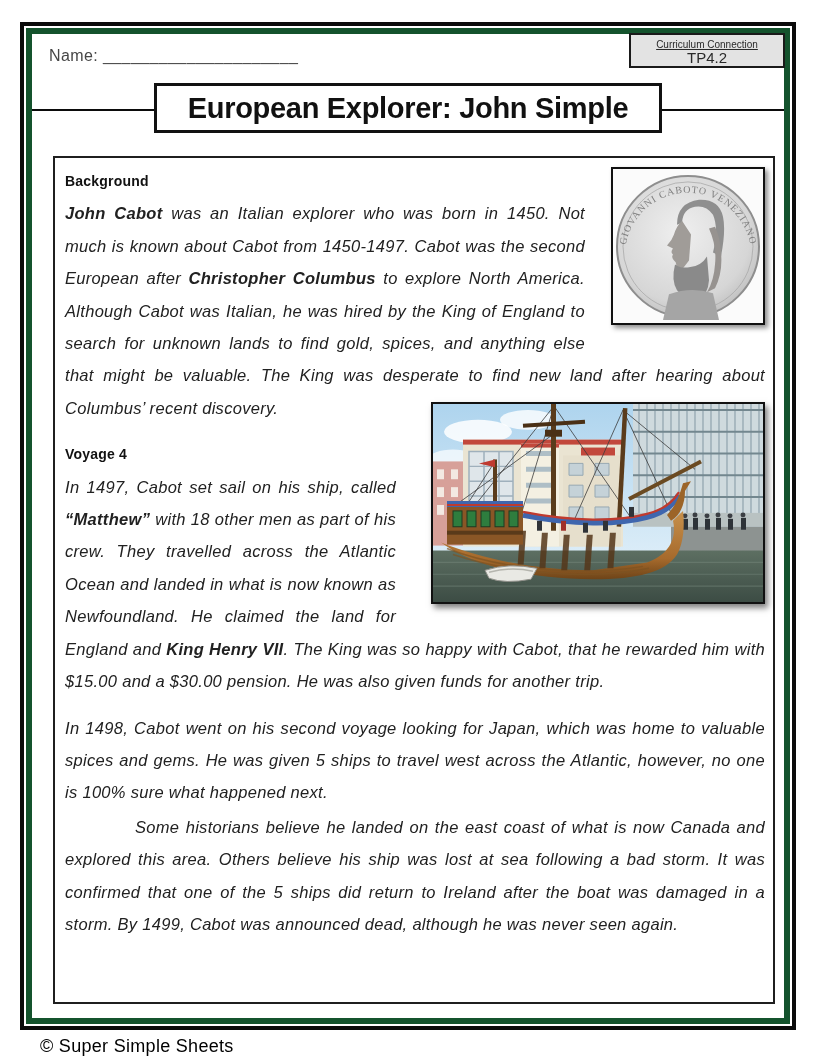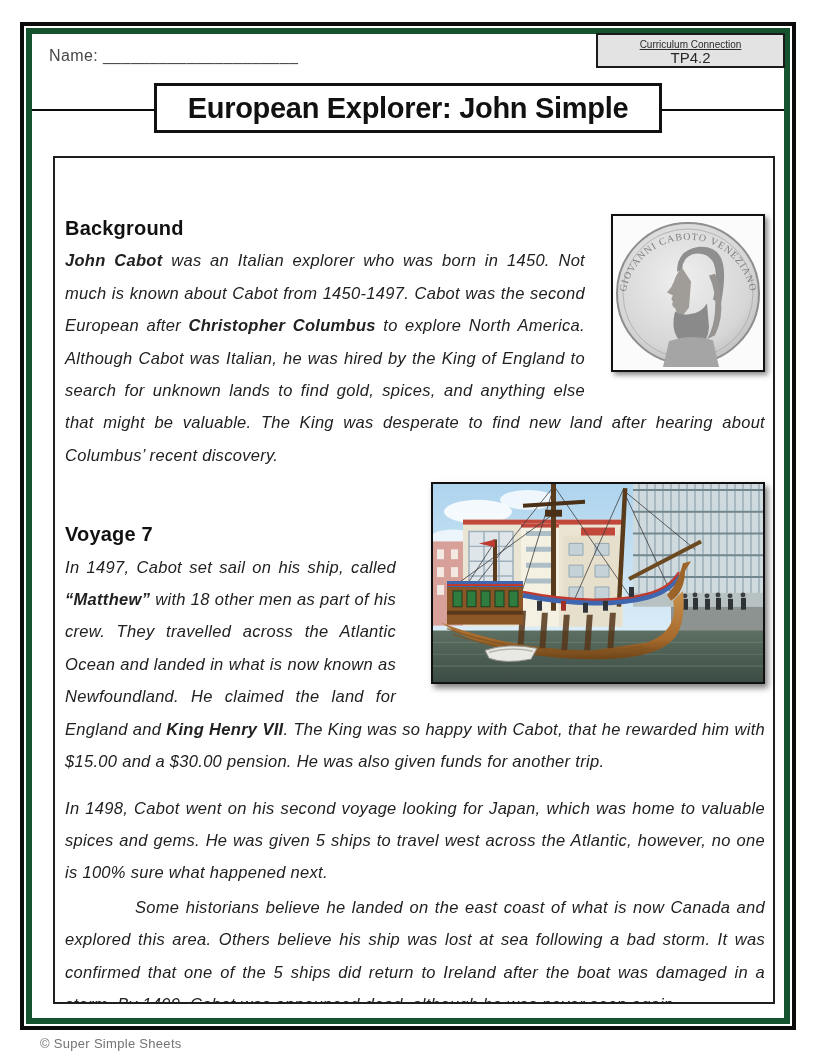--- a/index.html
+++ b/index.html
@@ -9,57 +9,57 @@
   
   .frame-outer { position:absolute; left:20px; top:22px; width:776px; height:1008px;
                  border:4px solid #0b0b0b; background:#fff; }
   .frame-inner { position:absolute; inset:2px; border:6px solid #14532d; }
 
   
   .name-row { position:absolute; left:17px; top:13px; font-size:16px; color:#464646;
               letter-spacing:.4px; white-space:nowrap; }
   .page-num { position:absolute; left:0; right:0; top:13px; text-align:right;
               font-size:17px; color:#3a3a3a; }
-  .curr-box { position:absolute; right:-1px; top:-1px; width:189px; height:35px;
+  .curr-box { position:absolute; right:-1px; top:-1px; width:156px; height:35px;
               background:#e3e3e3; border:2px solid #1a1a1a; text-align:center;
               padding-top:3px; line-height:13px; }
   .curr-title { font-size:10px; color:#2a2a2a; text-decoration:underline; }
   .curr-code  { font-size:15px; color:#2a2a2a; }
   .header-rule { position:absolute; left:0; right:0; top:75px; height:2px; background:#0b0b0b; }
 
   .title-box { position:absolute; left:50%; top:49px; transform:translateX(-50%);
                width:508px; height:50px; background:#fff; border:3px solid #111;
                z-index:3; display:flex; align-items:center; justify-content:center; }
   .title-box span { font-size:29px; font-weight:700; color:#111; letter-spacing:-.3px;
                     white-space:nowrap; }
 
   
   .content-box { position:absolute; left:21px; top:122px; width:722px; height:848px;
                  border:2px solid #1f1f1f; padding:7px 8px 0 10px; overflow:hidden; }
   .content-box p { font-size:16.5px; line-height:32.4px; letter-spacing:.3px;
                    text-align:justify; color:#212121;font-style:italic; }
-  .content-box h3 { font-size:20px; line-height:32.4px; font-weight:700; color:#111;
-                    letter-spacing:.2px;margin-top:47px; }
+  .content-box h3 { font-size:14px; line-height:32.4px; font-weight:700; color:#111;
+                    letter-spacing:.2px; }
   .sec { margin-top:14px; }
   .sec-first { margin-top:0; }
   .p-final { margin-top:2px; }
   .p-final { text-indent:70px; }
   b { font-weight:700; }
 
   
   .img-medal { float:right; width:154px; height:158px; margin:2px 0 4px 26px;
                border:2px solid #111; box-shadow:3px 3px 5px rgba(0,0,0,.45);
                background:#fff; }
   .img-ship  { float:right; width:334px; height:202px; margin:-36px 0 0 35px;
                border:2px solid #111; box-shadow:3px 4px 6px rgba(0,0,0,.5);
                background:#fff; }
   .img-medal svg, .img-ship svg { display:block; width:100%; height:100%; }
 
   
-  .footer-left  { position:absolute; left:40px; top:1036px; font-size:13px; color:#737373;
+  .footer-left  { position:absolute; left:40px; top:1036px; font-size:18px; color:#000000;
                   letter-spacing:.3px; }
   .footer-right { position:absolute; right:32px; top:1060px; font-size:13px; color:#9a9a9a;
                   letter-spacing:.3px; }
 </style>
 </head>
 <body>
 
 <div class="frame-outer">
   <div class="frame-inner">
 
@@ -232,21 +232,21 @@
                 <rect x="150" y="120" width="5" height="10"></rect>
               <rect x="170" y="118" width="5" height="10"></rect>
                 <rect x="196" y="104" width="5" height="10"></rect>
             </g>
             <rect x="128" y="118" width="5" height="10" fill="#a03028"></rect>
 
             <path d="M52,168 Q76,160 104,166 L98,177 Q72,182 56,176 Z" fill="#e9e9e4" stroke="#8e8e88" stroke-width="1"></path>
             <path d="M56,170 Q78,164 100,169" stroke="#b5b5ae" stroke-width="1.5" fill="none"></path>
           </svg>
         </div>
-        <h3>Voyage 7</h3>
+        <h3>Voyage 4</h3>
         <p><span>In 1497, Cabot set sail on his ship, called </span><b>“Matthew”</b><span> with 18 other men as part of his crew. They travelled across the Atlantic Ocean and landed in what is now known as Newfoundland. He claimed the land for England and </span><b>King Henry VII</b><span>. The King was so happy with Cabot, that he rewarded him with $15.00 and a $30.00 pension. He was also given funds for another trip.</span></p>
       </div>
 
       <div class="sec">
         <p>In 1498, Cabot went on his second voyage looking for Japan, which was home to valuable spices and gems. He was given 5 ships to travel west across the Atlantic, however, no one is 100% sure what happened next.</p>
         <p class="p-final">Some historians believe he landed on the east coast of what is now Canada and explored this area. Others believe his ship was lost at sea following a bad storm. It was confirmed that one of the 5 ships did return to Ireland after the boat was damaged in a storm. By 1499, Cabot was announced dead, although he was never seen again.</p>
       </div>
 
     </div>
   </div>

